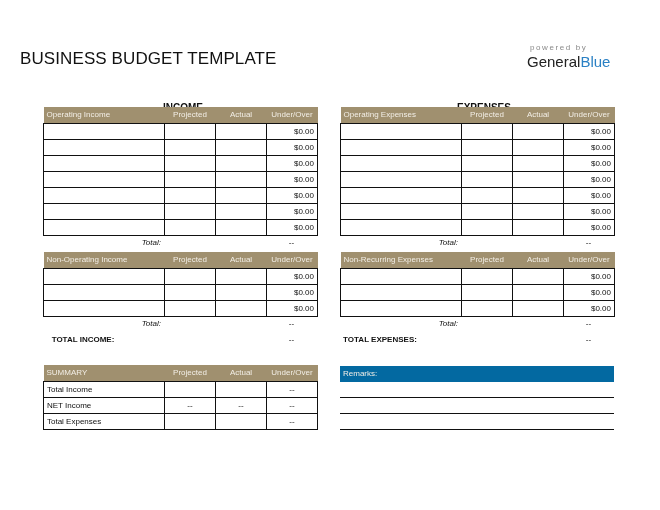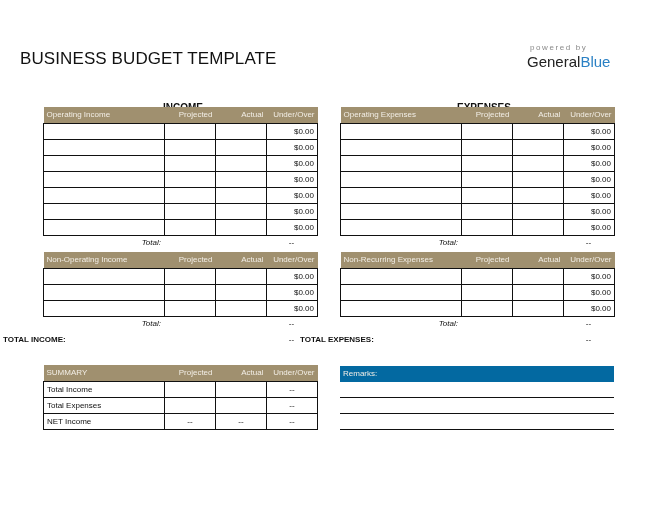--- a/index.html
+++ b/index.html
@@ -9,32 +9,32 @@
   .title { position: absolute; left: 20px; top: 49px; font-size: 17px; letter-spacing: 0.1px; color: #111; text-align: right; }
   .powered { position: absolute; left: 530px; top: 43px; font-size: 8px; letter-spacing: 1.6px; color: #8a8a8a; }
   .brand { position: absolute; left: 527px; top: 53px; font-size: 15px; color: #222; }
   .brand .blue { color: #2a80c4; }
 
   .sec-title { position: absolute; font-size: 10px; font-weight: bold; color: #111; margin-top: 8px; }
 
   table.grid { position: absolute; border-collapse: collapse; table-layout: fixed; font-size: 8px; }
   table.grid th { background: #a0906f; color: #f2eee6; font-weight: normal; height: 16px; padding: 0 3px; white-space: nowrap; overflow: hidden; }
   table.grid th.l { text-align: left; margin-left: 28px; }
-  table.grid th.r { text-align: right; }
+  table.grid th.r { }
   table.grid td { height: 16px; border: 1.5px solid #111; padding: 0 3px; white-space: nowrap; }
   table.grid td.r { text-align: right; }
   table.grid td.c { text-align: center; }
   table.grid td.l { text-align: left; }
   table.grid col.c1 { width: 121px; }
   table.grid col.c2 { width: 51px; }
   table.grid col.c3 { width: 51px; }
   table.grid col.c4 { width: 51px; }
   .total-label { position: absolute; font-style: italic; text-align: right; width: 100px; }
   .total-val { position: absolute; text-align: center; width: 51px; }
-  .grand-label { position: absolute; font-weight: bold; text-align: left; width: 160px; font-size: 8px; }
+  .grand-label { position: absolute; font-weight: bold; text-align: center; width: 160px; font-size: 8px; }
 
   .remarks-head { position: absolute; left: 340px; top: 366px; width: 274px; height: 16px; background: #0369a1; color: #f2eee6; font-size: 8px; padding: 3px 3px; }
   .remarks-line { position: absolute; left: 340px; width: 274px; height: 0; border-top: 1.5px solid #111; }
 </style>
 </head>
 <body>
 
 <div class="title">BUSINESS BUDGET TEMPLATE</div>
 <div class="powered">powered by</div>
 <div class="brand"><span>General</span><span class="blue">Blue</span></div>
@@ -266,29 +266,29 @@
   </tr>
     </thead>
   <tbody>
     <tr>
         <td class="l">Total Income</td>
         <td class="c"></td>
         <td class="c"></td>
         <td class="c">--</td>
       </tr>
     <tr>
+        <td class="l">NET Income</td>
+        <td class="c">--</td>
+        <td class="c">--</td>
+        <td class="c">--</td>
+      </tr>
+    <tr>
         <td class="l">Total Expenses</td>
         <td class="c"></td>
         <td class="c"></td>
-        <td class="c">--</td>
-      </tr>
-    <tr>
-        <td class="l">NET Income</td>
-        <td class="c">--</td>
-        <td class="c">--</td>
         <td class="c">--</td>
       </tr>
   </tbody>
 </table>
 
 <div class="remarks-head">Remarks:</div>
 <div class="remarks-line" style="top:397px;"></div>
 <div class="remarks-line" style="top:413px;"></div>
 <div class="remarks-line" style="top:429px;"></div>
 

